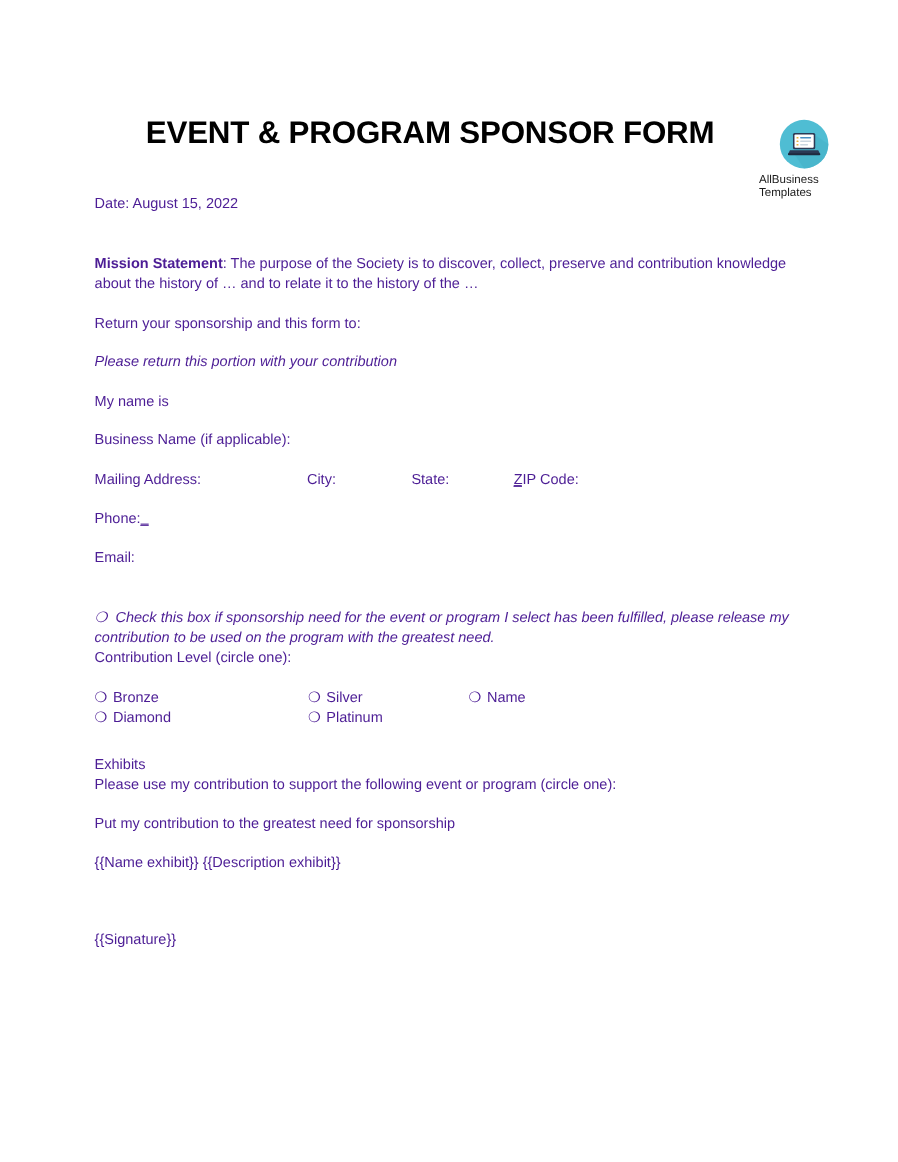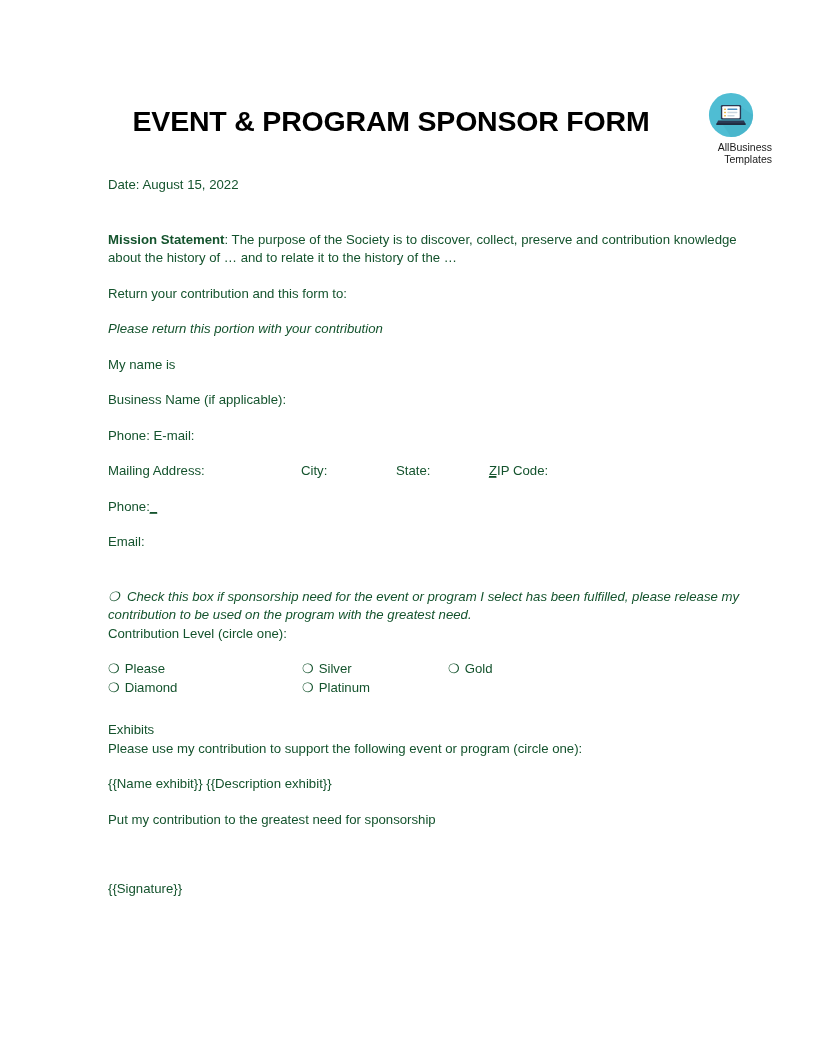--- a/index.html
+++ b/index.html
@@ -39,48 +39,48 @@
     font-size: 28.5px;
     font-weight: bold;
     letter-spacing: -0.2px;
     line-height: 1.1;
     white-space: nowrap;
   }
 
   .logo-block {
     position: absolute;
     left: 690px;
-    top: 0px;
+    top: 16px;
     width: 82px;
-    text-align: right;
+    text-align: left;
   }
   .logo-mark {
     width: 46px;
     height: 46px;
     margin: 0 auto;
     display: block;
   }
   .logo-caption {
     margin-top: 3px;
     font-size: 10.5px;
     line-height: 1.15;
     color: #1a1a1a;
     font-family: "Liberation Sans", sans-serif;
   }
   .logo-caption span { display: block; }
 
   
   .body-text {
     position: absolute;
-    left: 108px;
+    left: 86px;
     top: 176px;
     width: 640px;
     font-size: 13.2px;
     line-height: 18.5px;
-    color: #14532d;
+    color: #4c1d95;
   }
   .para {
     margin: 0 0 17px 0;
   }
   .para.tight {
     margin-bottom: 0;
   }
   .para.gap-lg {
     margin-bottom: 36px;
   }
@@ -171,29 +171,28 @@
   </div>
 
   <div class="body-text">
 
     <p class="para gap-lg">Date: August 15, 2022</p>
 
     <p class="para">
       <span class="bold">Mission Statement</span><span>: </span><span>The purpose of the Society is to discover, collect, preserve and contribution knowledge about the history of … and to relate it to the history of the …</span>
     </p>
 
-    <p class="para">Return your contribution and this form to:</p>
+    <p class="para">Return your sponsorship and this form to:</p>
 
     <p class="para ital">Please return this portion with your contribution</p>
 
     <p class="para">My name is</p>
 
     <p class="para">Business Name (if applicable):</p>
 
-    <p class="para">Phone: E-mail:</p>
 
 
     <div class="addr-row">
       <span class="col-addr">Mailing Address:</span>
       <span class="col-city">City:</span>
       <span class="col-state">State:</span>
       <span class="col-zip">
           <span>ZIP Code:</span>
           <span class="uline">_</span>
         </span>
@@ -204,44 +203,44 @@
     <p class="para gap-lg">Email:</p>
 
     <p class="check-para">
       <span class="bullet">❍</span>&nbsp;&nbsp;<span>Check this box if sponsorship need for the event or program I select has been fulfilled, please release my contribution to be used on the program with the greatest need.</span>
     </p>
 
     <p class="para tight">Contribution Level (circle one):</p>
 
     <div class="options">
       <span class="opt opt-r1 opt-c1">
-        <span class="bullet">❍</span><span>Please</span>
+        <span class="bullet">❍</span><span>Bronze</span>
       </span>
       <span class="opt opt-r1 opt-c2">
         <span class="bullet">❍</span><span>Silver</span>
       </span>
       <span class="opt opt-r1 opt-c3">
-        <span class="bullet">❍</span><span>Gold</span>
+        <span class="bullet">❍</span><span>Name</span>
       </span>
       <span class="opt opt-r2 opt-c1">
         <span class="bullet">❍</span><span>Diamond</span>
       </span>
       <span class="opt opt-r2 opt-c2">
         <span class="bullet">❍</span><span>Platinum</span>
       </span>
     </div>
 
     <div class="spacer-24"></div>
 
     <p class="para tight">Exhibits</p>
 
     <p class="para">Please use my contribution to support the following event or program (circle one):</p>
 
+    <p class="para">Put my contribution to the greatest need for sponsorship</p>
+
     <p class="para">{{Name exhibit}} {{Description exhibit}}</p>
-
-    <p class="para">Put my contribution to the greatest need for sponsorship</p>
 
     <div class="spacer-34"></div>
 
     <p class="para">{{Signature}}</p>
 
   </div>
 </div>
 
 </body></html>

